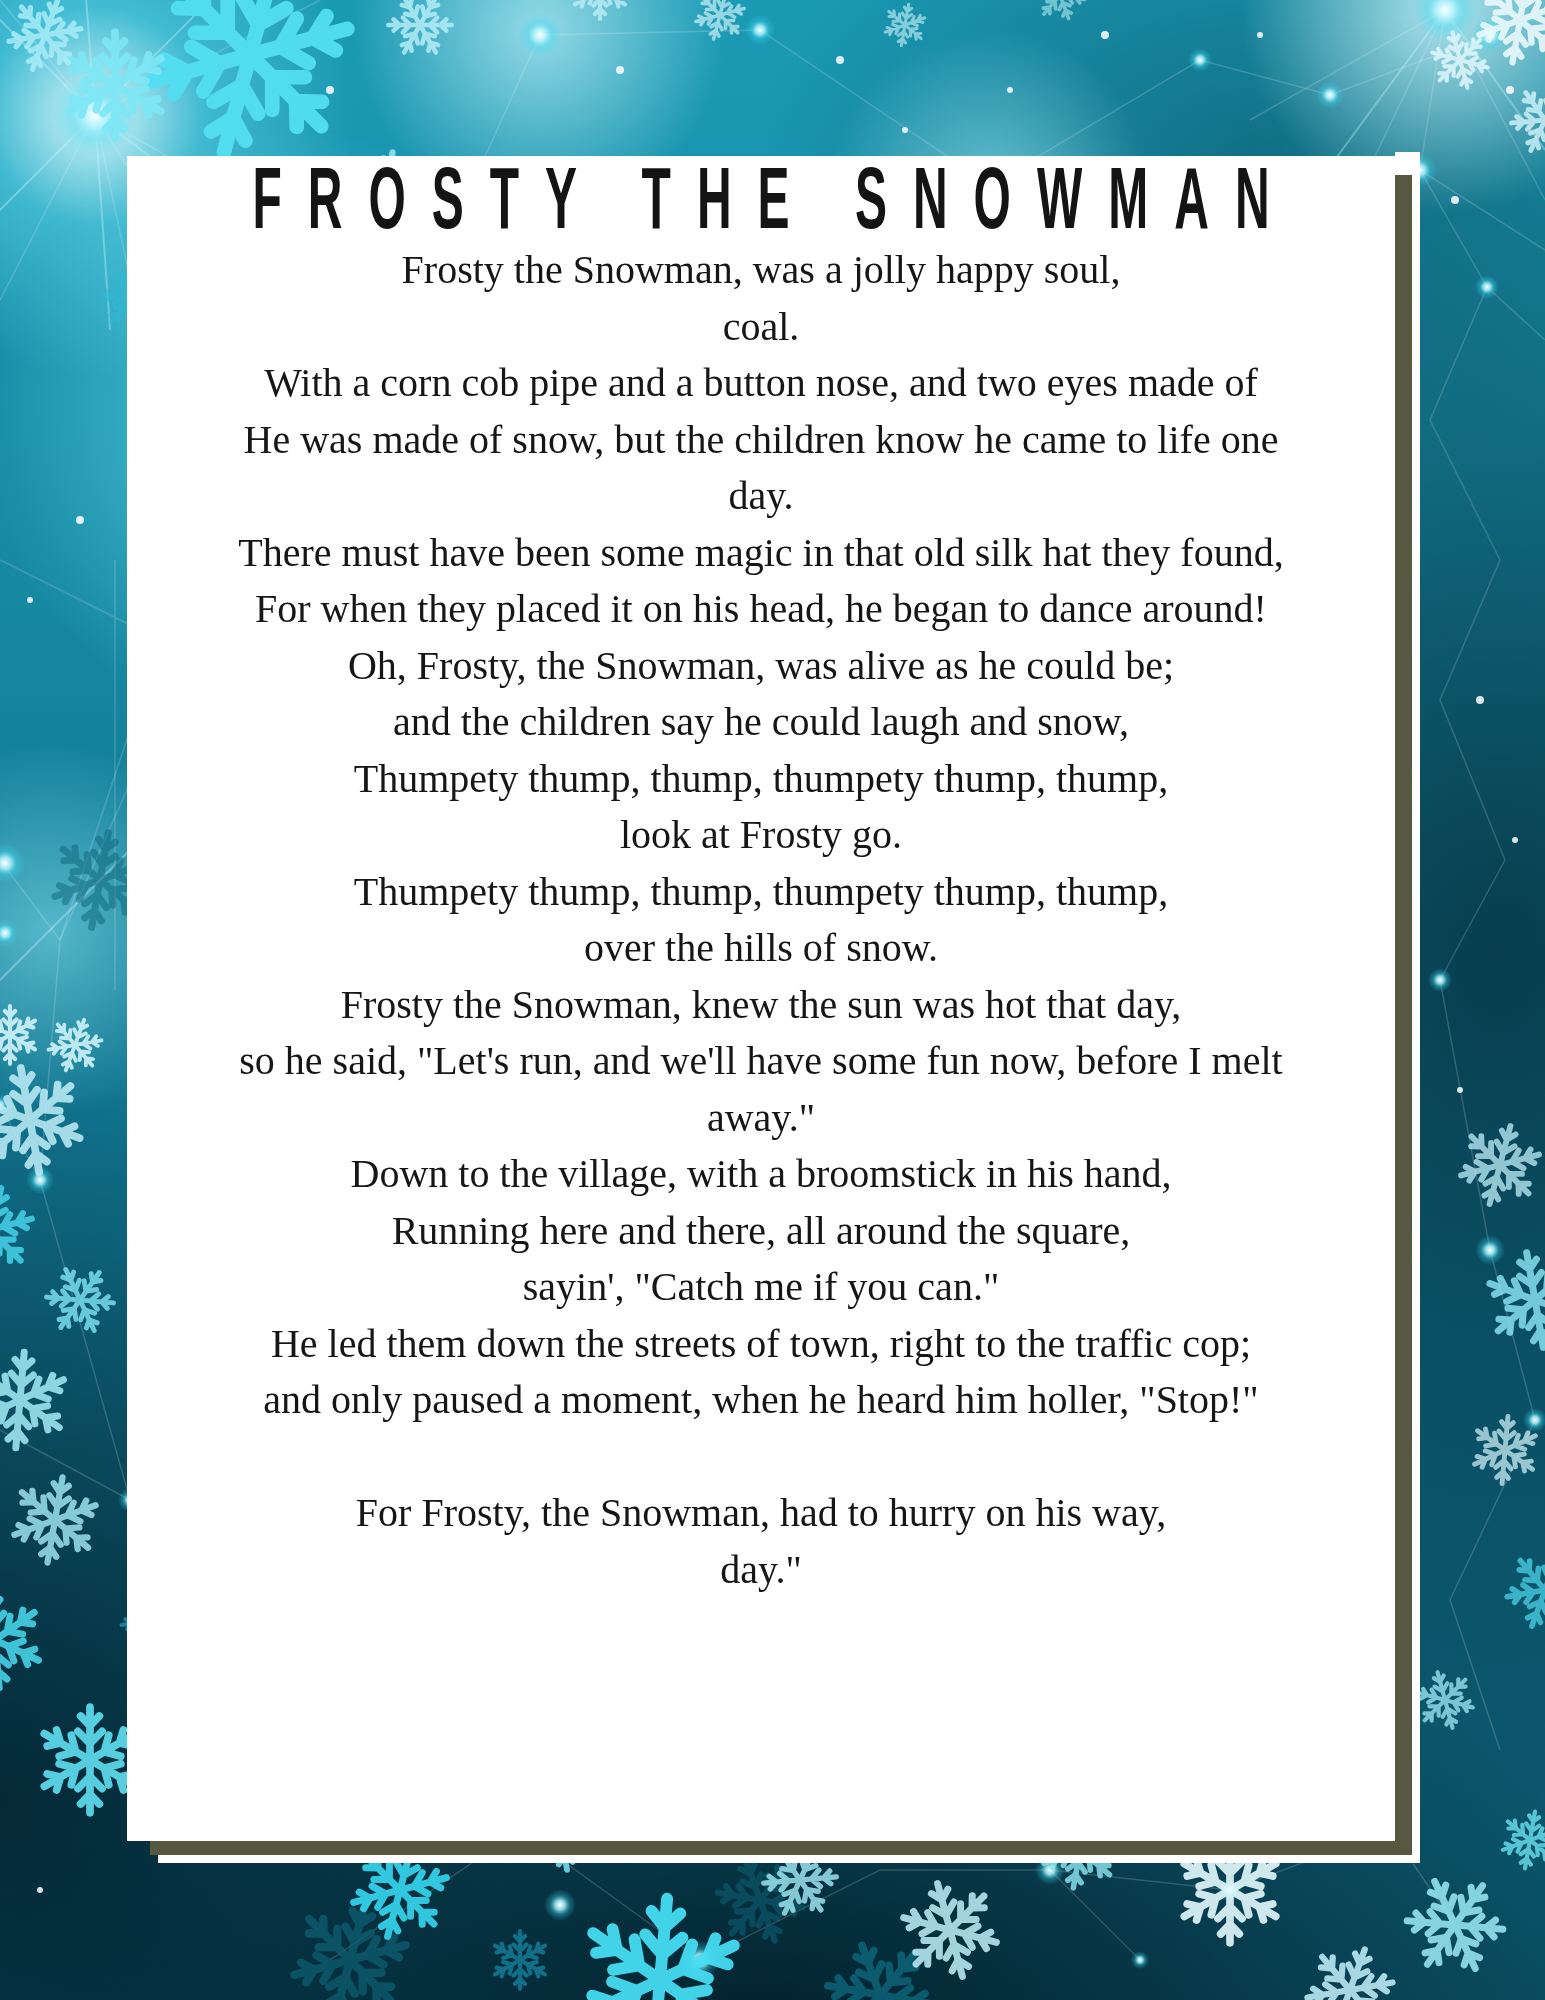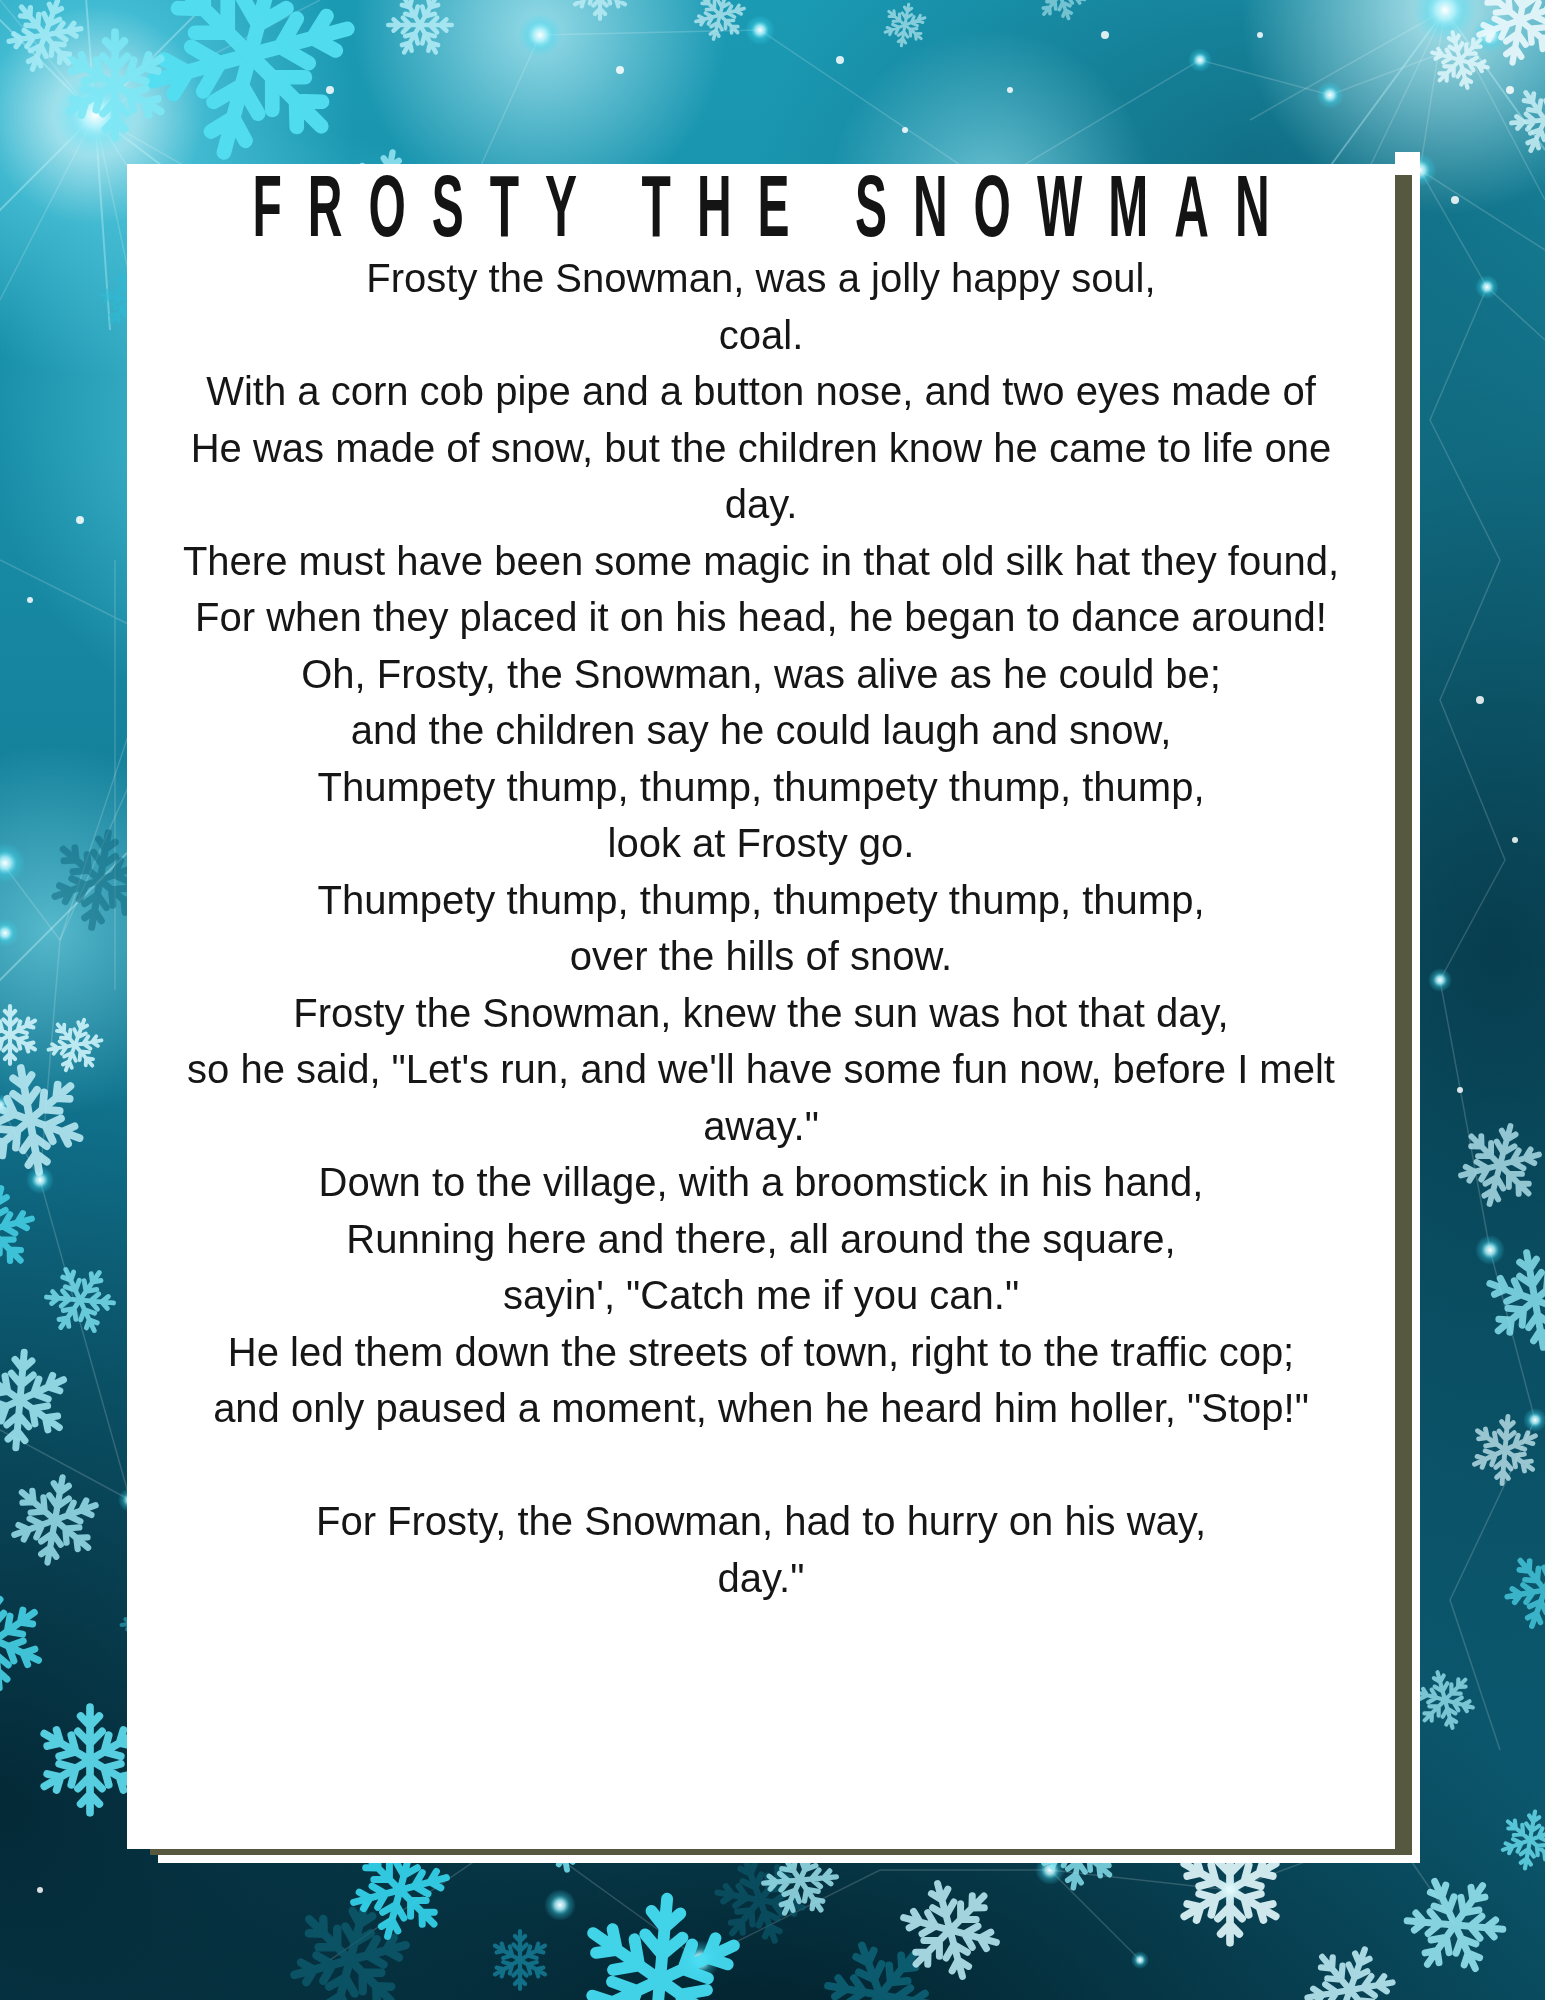--- a/index.html
+++ b/index.html
@@ -15,28 +15,28 @@
       radial-gradient(300px 300px at 50px 930px,  rgba(140,235,248,.55), rgba(90,220,240,0) 62%),
       radial-gradient(1000px 1300px at 1500px 950px, rgba(4,44,58,.78), rgba(4,44,58,0) 70%),
       radial-gradient(900px 1000px at 0px 1800px,    rgba(3,33,45,.85), rgba(3,33,45,0) 72%),
       radial-gradient(1200px 700px at 760px 2050px,  rgba(2,27,37,.9),  rgba(2,27,37,0) 75%),
       radial-gradient(700px 500px at 1250px 150px,   rgba(9,80,99,.5),  rgba(9,80,99,0) 70%),
       linear-gradient(180deg,#1b9ab4 0%, #1788a2 30%, #10718c 58%, #0a5166 100%);
   }
   .bg-art{position:absolute;left:0;top:0;width:1545px;height:2000px;}
   .card-shadow-patch{position:absolute;left:1395px;top:152px;width:25px;height:31px;background:#ffffff;}
   .card-shadow{position:absolute;left:150px;top:175px;width:1262px;height:1680px;background:#565840;box-shadow:8px 8px 0 0 #ffffff;}
-  .card{position:absolute;left:127px;top:164px;width:1268px;height:1685px;background:#ffffff;}
+  .card{position:absolute;left:127px;top:156px;width:1268px;height:1685px;background:#ffffff;}
   .title{
     margin:0;height:86px;line-height:48px;font-size:48px;font-weight:700;
     letter-spacing:26px;text-align:center;color:#141414;
     transform:scaleY(1.8);transform-origin:50% 0;white-space:nowrap;
   }
   .title span{margin-right:-26px;}
-  .lyrics{padding:0 17px;}
+  .lyrics{padding:0 17px;font-family:Liberation Serif, serif;}
   .lyric-line{
     text-align:center;font-size:40px;line-height:56.5px;height:56.5px;
     color:#161616;white-space:nowrap;
   }
   .lyric-line.blank{height:56.5px;}
 </style>
 </head>
 <body>
 
 <div class="page">

